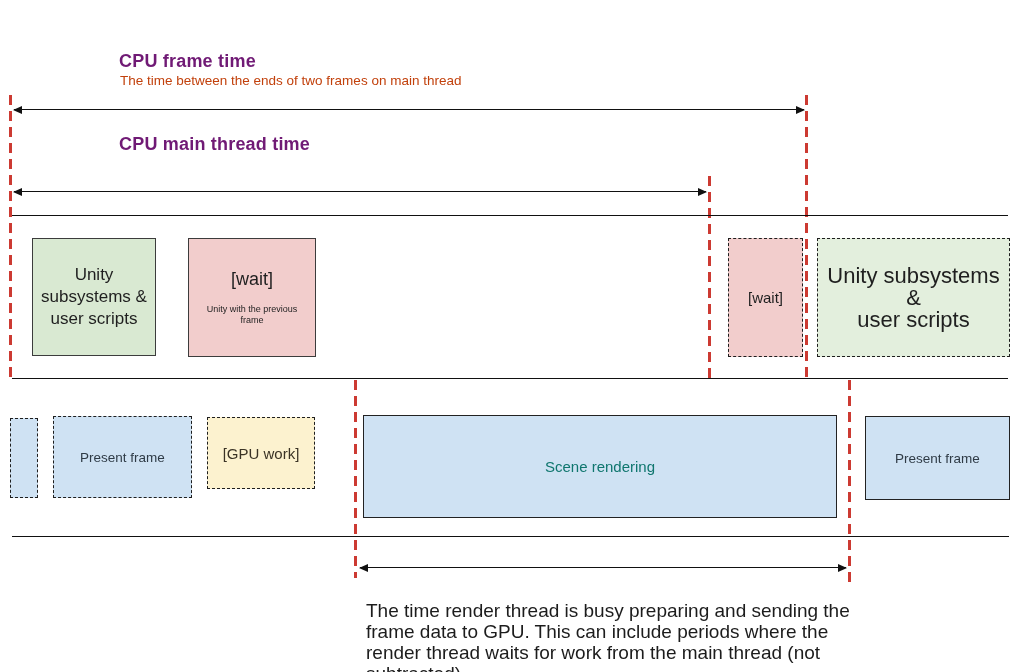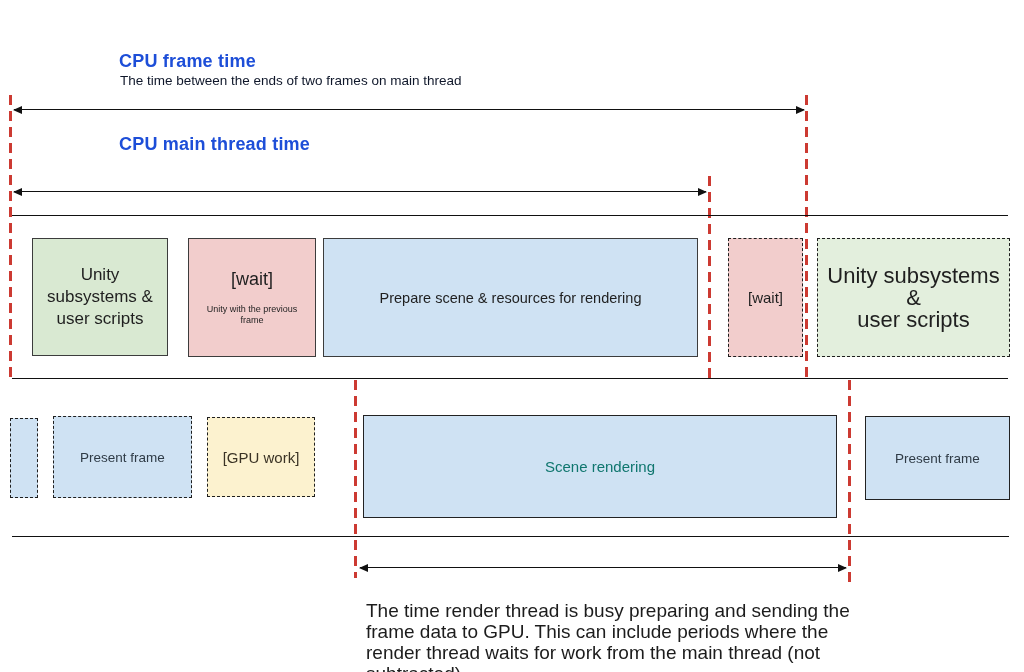--- a/index.html
+++ b/index.html
@@ -3,22 +3,22 @@
 <meta charset="utf-8">
 <style>
   html,body{margin:0;padding:0;background:#ffffff;}
   #canvas{
     position:relative;width:1024px;height:672px;background:#ffffff;overflow:hidden;
     font-family:"Liberation Sans", sans-serif;color:#1f1f1f;
   }
   .abs{position:absolute;}
 
   
-  .h-title{font-size:18px;font-weight:bold;letter-spacing:.2px;color:#1d4ed8;}
-  .h-sub{font-size:13.5px;color:#0f172a;}
+  .h-title{font-size:18px;font-weight:bold;letter-spacing:.2px;color:#701a75;}
+  .h-sub{font-size:13.5px;color:#c2410c;}
   .h-para{font-size:19px;line-height:21px;color:#1c1c1c;}
 
   #t1{left:119px;top:51px;}
   #s1{left:120px;top:73px;}
   #t2{left:119px;top:134px;text-align:center;}
   #s2{left:120px;top:156px;}
   #t3{left:366px;top:578px;}
   #p3{left:366px;top:600px;width:492px;}
 
   
@@ -50,32 +50,32 @@
   
   .box{
     display:flex;flex-direction:column;align-items:center;justify-content:center;
     text-align:center;box-sizing:border-box;
   }
   .box.solid{border:1.5px solid #3c3c3c;}
   .box.dash{border:1.5px dashed #1e1e1e;}
   .prelines{white-space:pre-line;}
 
   
-  #b-unity1{left:32px;top:238px;width:136px;height:118px;background:#d9e9d2;font-size:17px;line-height:22px;}
+  #b-unity1{left:32px;top:238px;width:124px;height:118px;background:#d9e9d2;font-size:17px;line-height:22px;}
   #b-wait1{left:188px;top:238px;width:128px;height:119px;background:#f2cdcc;}
   #b-wait1 .wait-label{font-size:18px;}
   #b-wait1 .wait-sub{font-size:9px;line-height:11px;margin-top:14px;}
   #b-prepare{left:323px;top:238px;width:375px;height:119px;background:#cfe2f3;font-size:14.5px;}
   #b-wait2{left:728px;top:238px;width:75px;height:119px;background:#f2cdcc;font-size:15px;}
   #b-unity2{left:817px;top:238px;width:193px;height:119px;background:#e3efdd;font-size:22px;line-height:22px;}
 
   
   #b-stub{left:10px;top:418px;width:28px;height:80px;background:#cfe2f3;}
   #b-present1{left:53px;top:416px;width:139px;height:82px;background:#cfe2f3;font-size:13.5px;color:#2f3b46;}
-  #b-gpu{left:207px;top:417px;width:108px;height:80px;background:#fcf2cf;font-size:15px;color:#3a3325;}
+  #b-gpu{left:207px;top:417px;width:108px;height:72px;background:#fcf2cf;font-size:15px;color:#3a3325;}
   #b-scene{left:363px;top:415px;width:474px;height:103px;background:#cfe2f3;font-size:15px;color:#0f766e;border-color:#222;}
   #b-present2{left:865px;top:416px;width:145px;height:84px;background:#cfe2f3;font-size:13.5px;color:#2f3b46;border-color:#222;}
 </style>
 </head>
 <body>
 
 <div id="canvas">
 
   <div class="abs h-title" id="t1">CPU frame time</div>
   <div class="abs h-sub" id="s1">The time between the ends of two frames on main thread</div>
@@ -110,21 +110,20 @@
   <div class="abs box solid prelines" id="b-unity1">Unity
 subsystems &amp;
 user scripts</div>
 
   <div class="abs box solid" id="b-wait1">
     <div class="wait-label">[wait]</div>
     <div class="wait-sub prelines">Unity with the previous
 frame</div>
   </div>
 
-  <div class="abs box solid" id="b-prepare">Prepare scene &amp; resources for rendering</div>
 
   <div class="abs box dash" id="b-wait2">[wait]</div>
 
   <div class="abs box dash prelines" id="b-unity2">Unity subsystems &amp;
 user scripts</div>
 
   <div class="abs box dash" id="b-stub"></div>
 
   <div class="abs box dash" id="b-present1">Present frame</div>
 

